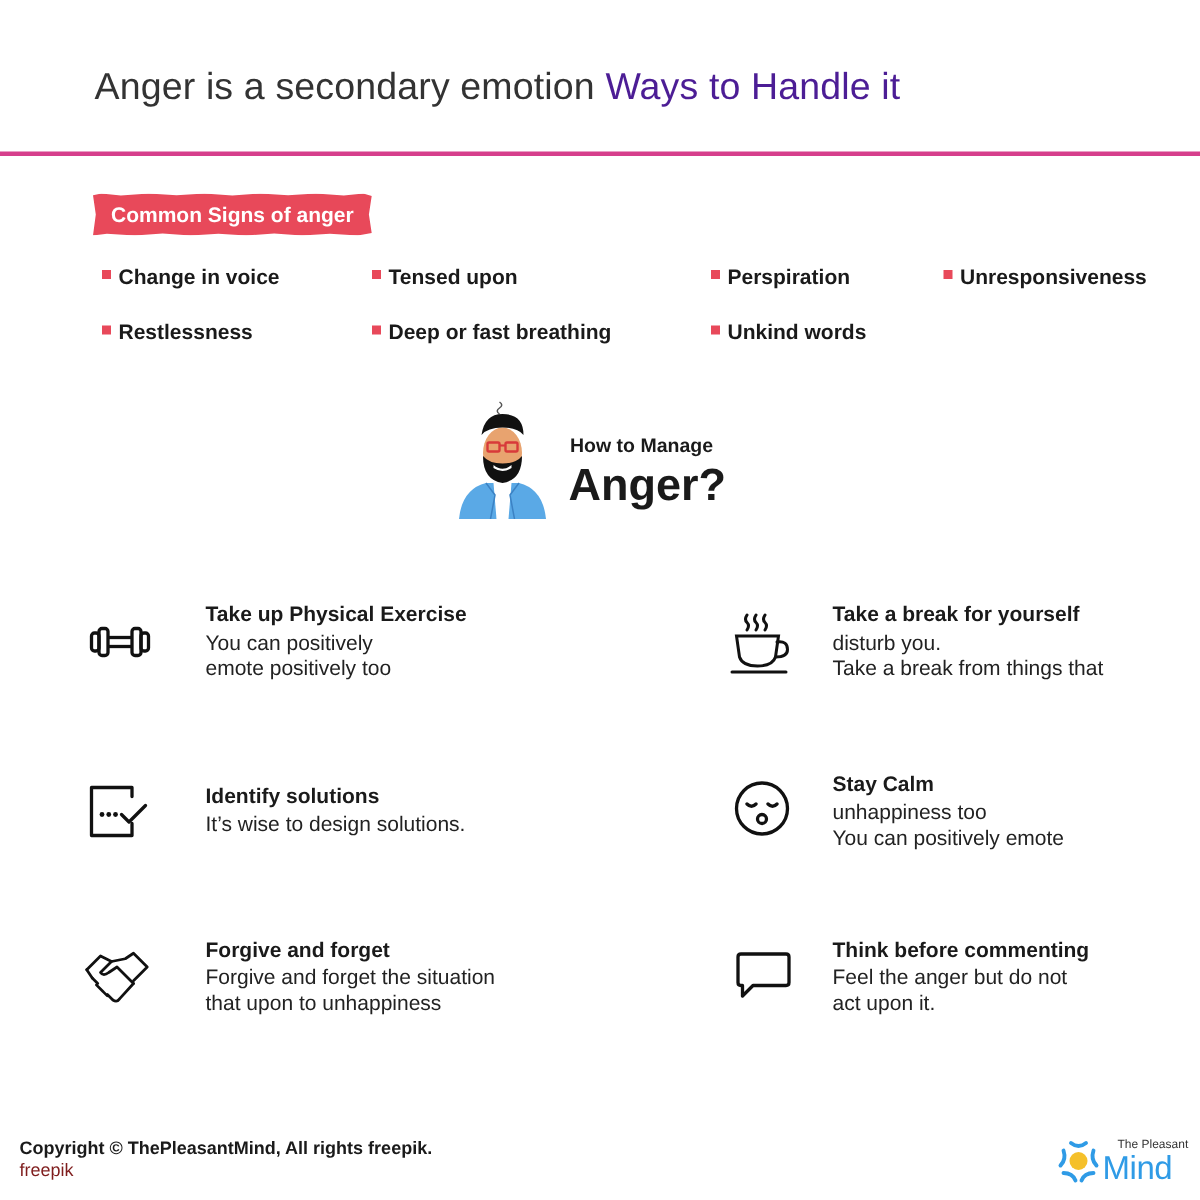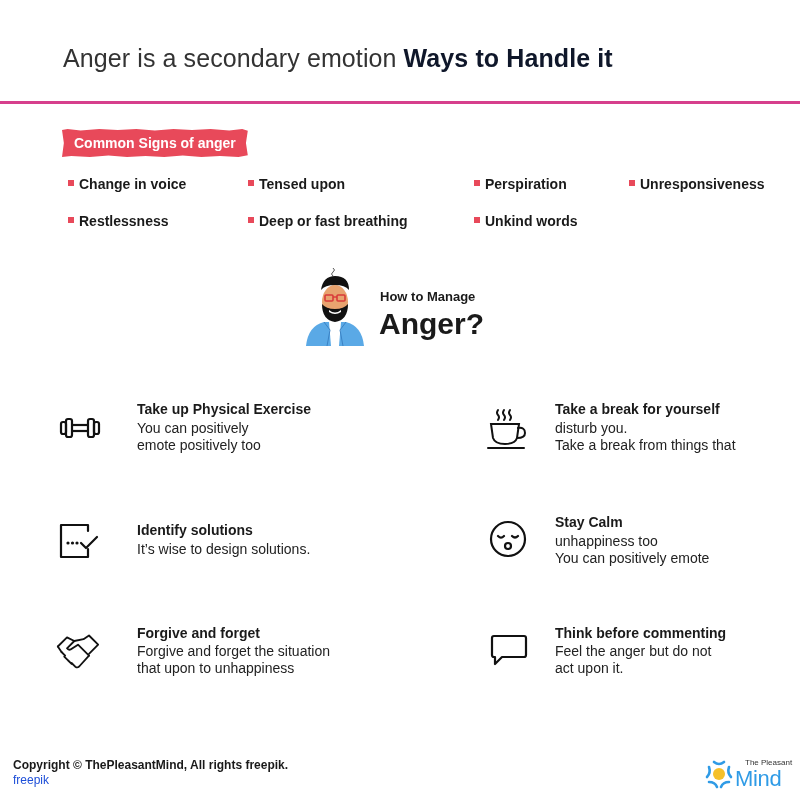--- a/index.html
+++ b/index.html
@@ -1,40 +1,40 @@
 <!DOCTYPE html>
 <html><head>
 <meta charset="utf-8">
 <style>
   * { box-sizing: border-box; margin: 0; padding: 0; }
   html, body { width: 800px; height: 800px; background: #ffffff; overflow: hidden; }
   body { position: relative; font-family: "Liberation Sans", "DejaVu Sans", sans-serif; color: #1a1a1a; }
 
   .header-title { position: absolute; left: 63px; top: 44px; font-size: 25px; white-space: nowrap; letter-spacing: 0.1px; }
   .header-title .light { font-weight: 300; color: #333; }
-  .header-title .bold { font-weight: 700; color: #0f172a; }
+  .header-title .bold { font-weight: 400; color: #4c1d95; }
   .header-rule { position: absolute; left: 0; top: 101px; width: 800px; height: 3px; background: #d63f8c; }
 
   .signs-badge { position: absolute; left: 62px; top: 129px; height: 28px; padding: 0 12px; background: #e8495a;
     color: #fff; font-weight: 700; font-size: 14px; line-height: 28px; white-space: nowrap;
     clip-path: polygon(0 4%, 3% 0, 10% 5%, 20% 0, 30% 4%, 40% 0, 50% 5%, 60% 0, 70% 4%, 80% 0, 90% 5%, 97% 0, 100% 6%, 99% 50%, 100% 94%, 95% 100%, 85% 96%, 75% 100%, 65% 95%, 55% 100%, 45% 96%, 35% 100%, 25% 95%, 15% 100%, 5% 96%, 0 100%, 1% 50%); }
 
   .sign { position: absolute; font-size: 14px; font-weight: 700; white-space: nowrap; color: #1a1a1a; }
   .sign .bullet { display: inline-block; width: 6px; height: 6px; background: #e8495a; margin-right: 5px; vertical-align: middle; position: relative; top: -2px; }
 
   .manage-illustration { position: absolute; left: 302px; top: 266px; width: 66px; height: 80px; }
   .manage-sub { position: absolute; left: 380px; top: 289px; font-size: 13px; font-weight: 700; white-space: nowrap; }
   .manage-title { position: absolute; left: 379px; top: 307px; font-size: 30px; font-weight: 700; white-space: nowrap; }
 
   .tip-icon { position: absolute; width: 44px; height: 44px; }
   .tip-title { position: absolute; font-size: 14px; font-weight: 700; white-space: nowrap; }
   .tip-desc { position: absolute; font-size: 14px; line-height: 17px; color: #222; }
 
   .footer-copy { position: absolute; left: 13px; top: 758px; font-size: 12px; font-weight: 700; white-space: nowrap; }
-  .footer-credit { position: absolute; left: 13px; top: 773px; font-size: 12px; color: #1d4ed8; white-space: nowrap; }
+  .footer-credit { position: absolute; left: 13px; top: 773px; font-size: 12px; color: #7f1d1d; white-space: nowrap; }
 
   .logo { position: absolute; left: 704px; top: 757px; width: 90px; height: 34px; }
   .logo-mark { position: absolute; left: 0; top: 2px; width: 30px; height: 30px; }
   .logo-small { position: absolute; left: 41px; top: 1px; font-size: 8px; color: #333; white-space: nowrap; }
   .logo-big { position: absolute; left: 31px; top: 9px; font-size: 22px; color: #2f9be6; font-weight: 400; white-space: nowrap; letter-spacing: -0.3px; }
 </style>
 </head>
 <body>
 
 <div class="header-title">

